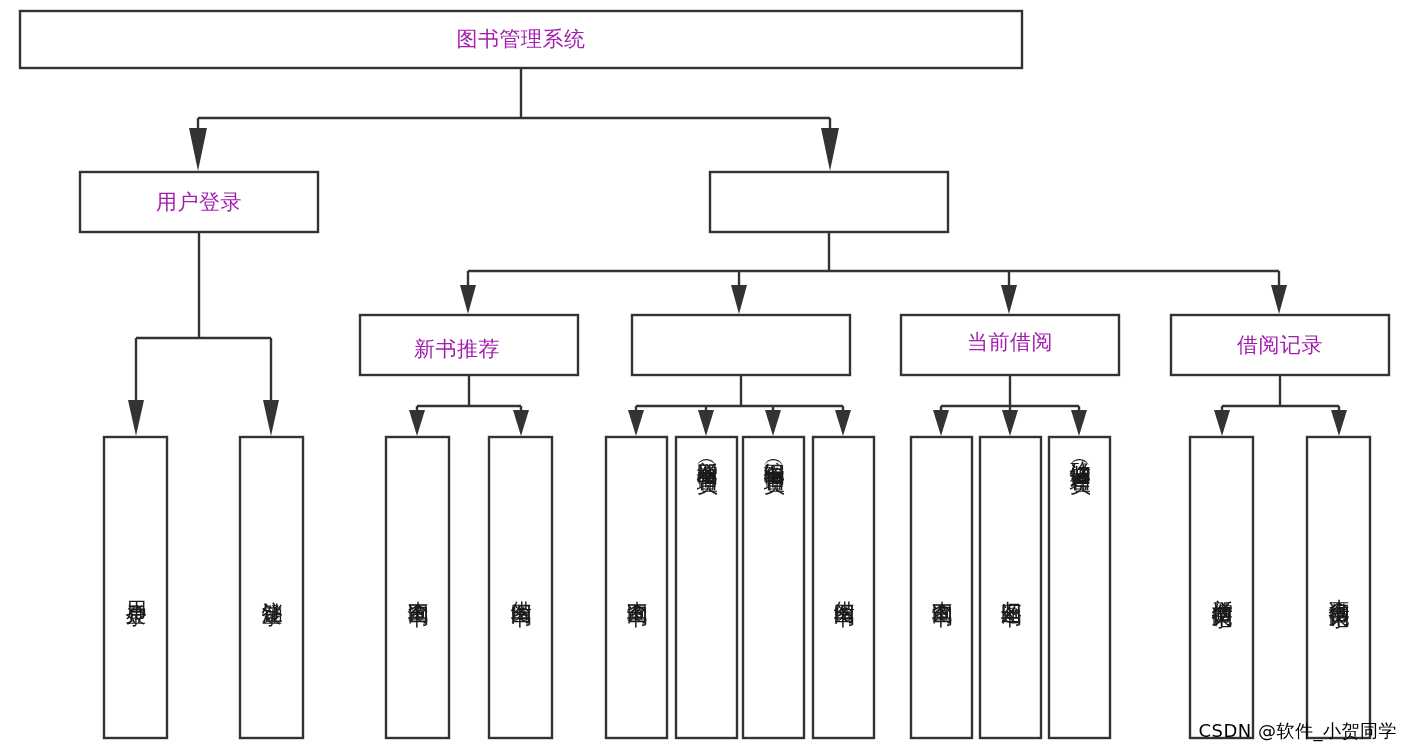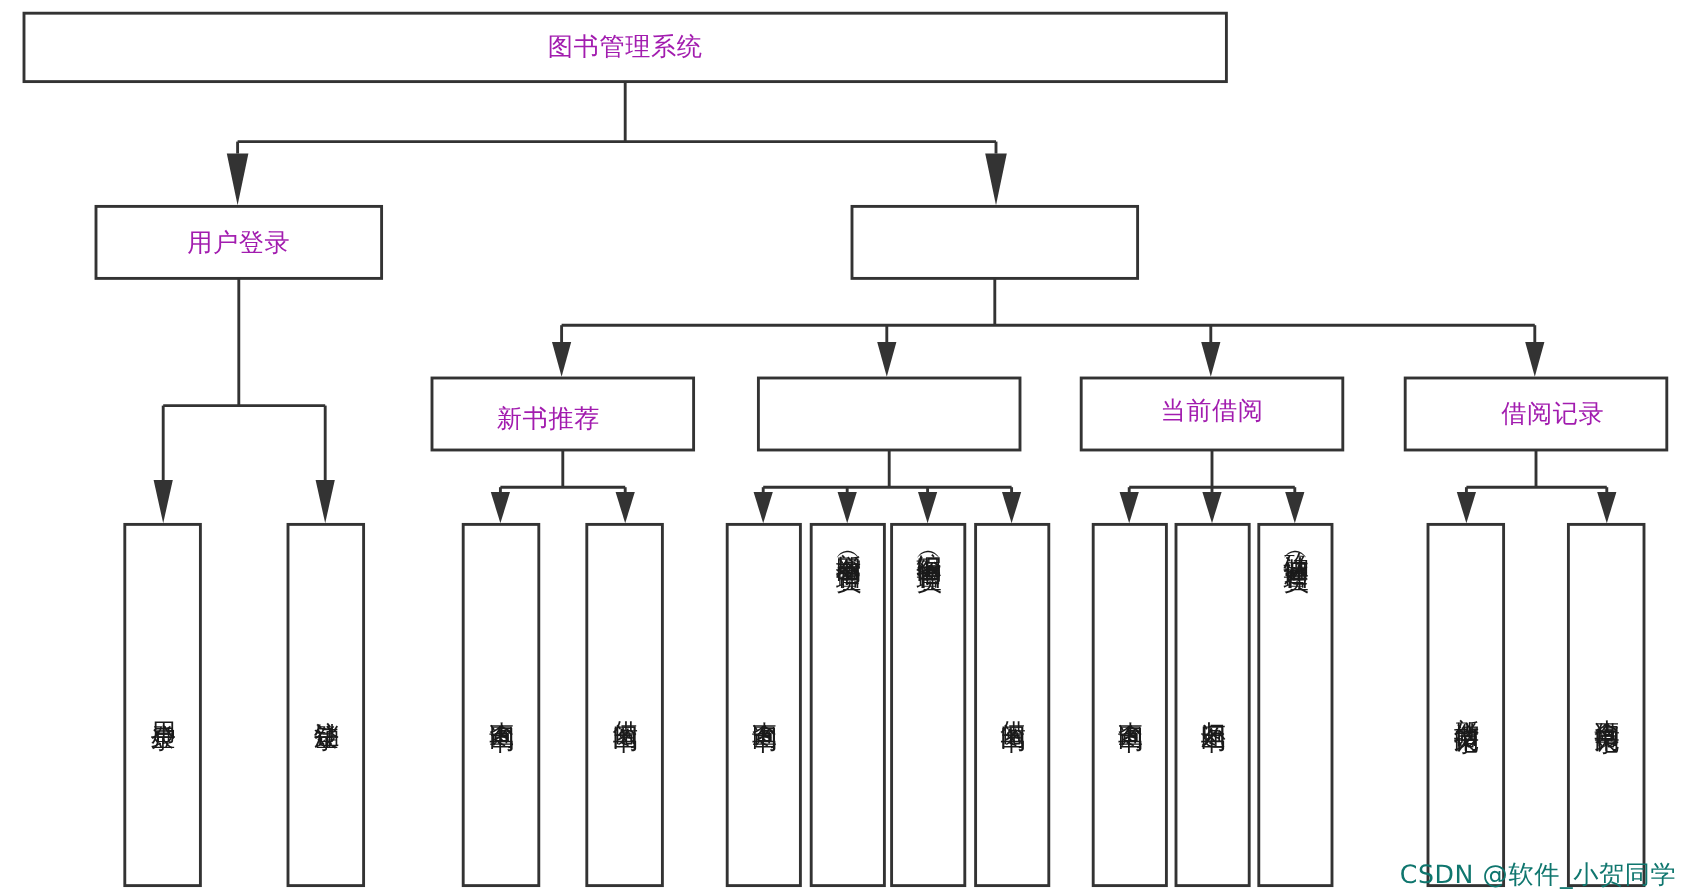--- a/index.html
+++ b/index.html
@@ -67,22 +67,22 @@
     justify-content: center;
     pointer-events: none;
   }
   .node-label-v.top-aligned {
     justify-content: flex-start;
   }
   .watermark {
     position: absolute;
     right: 8px;
     bottom: 4px;
-    color: #0f766e;
-    font-size: 21px;
+    color: #000000;
+    font-size: 18px;
     letter-spacing: 0.5px;
     white-space: nowrap;
     user-select: none;
     margin-left: 28px;
   }
 </style>
 </head>
 <body>
 
 <div id="diagram-root">
@@ -177,21 +177,21 @@
     <rect class="node-box" x="1190" y="437" width="63" height="301"></rect>
     <rect class="node-box" x="1307" y="437" width="63" height="301"></rect>
   </svg>
 
   <div class="node-label-h" style="left:20px; top:11px; width:1002px; height:57px;">图书管理系统</div>
 
   <div class="node-label-h" style="left:80px; top:172px; width:238px; height:60px;">用户登录</div>
 
   <div class="node-label-h" style="left:348px; top:315px; width:218px; height:68px;">新书推荐</div>
   <div class="node-label-h" style="left:901px; top:315px; width:218px; height:54px;">当前借阅</div>
-  <div class="node-label-h" style="left:1171px; top:315px; width:218px; height:60px;padding-left:14px;">借阅记录</div>
+  <div class="node-label-h" style="left:1171px; top:315px; width:218px; height:60px;">借阅记录</div>
 
   <div class="node-label-v" style="left:104px; top:437px; width:63px; height:301px;">用户登录</div>
   <div class="node-label-v" style="left:240px; top:437px; width:63px; height:301px;">注销登录</div>
 
   <div class="node-label-v" style="left:386px; top:437px; width:63px; height:301px;">查询图书</div>
   <div class="node-label-v" style="left:489px; top:437px; width:63px; height:301px;">借阅图书</div>
 
   <div class="node-label-v" style="left:606px; top:437px; width:61px; height:301px;">查询图书</div>
   <div class="node-label-v top-aligned" style="left:676px; top:444px; width:61px; height:294px;">新增图书（管理员）</div>
   <div class="node-label-v top-aligned" style="left:743px; top:444px; width:61px; height:294px;">编辑图书（管理员）</div>

